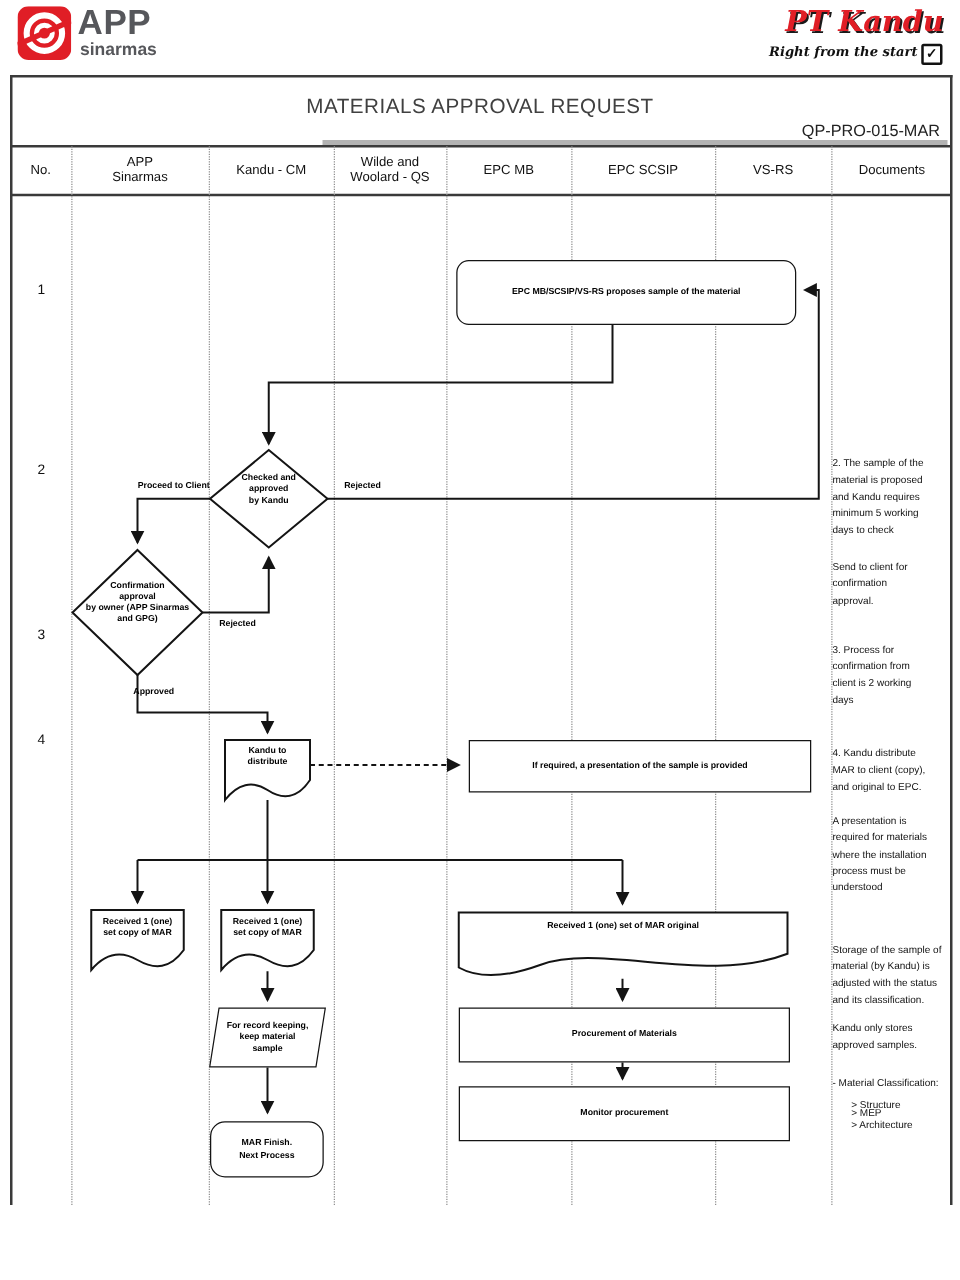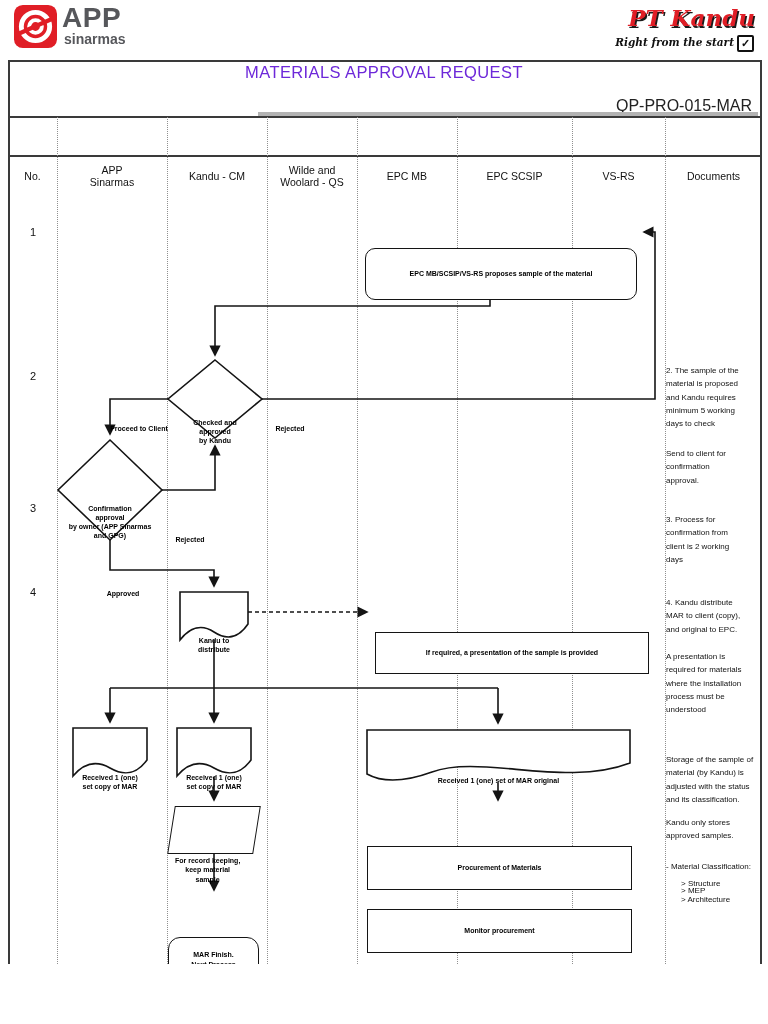--- a/index.html
+++ b/index.html
@@ -1,35 +1,35 @@
 <!DOCTYPE html>
 <html><head>
 <meta charset="utf-8">
 <style>
   html,body{margin:0;padding:0;background:#fff;}
   #page{position:relative;width:768px;height:964px;background:#fff;overflow:hidden;
         font-family:"Liberation Sans",sans-serif;color:#111;}
   .abs{position:absolute;}
   .pre{white-space:pre-line;}
-  .cx{display:flex;align-items:center;justify-content:center;text-align:center;margin-top:40px;}
+  .cx{display:flex;align-items:center;justify-content:center;text-align:center;}
   
   .app-name{font-size:28px;font-weight:700;color:#56575b;letter-spacing:0.5px;}
   .app-sub{font-size:14px;font-weight:600;color:#56575b;}
   .kandu-name{font-family:"DejaVu Serif",serif;font-style:italic;font-weight:700;
               font-size:23px;color:#e01e26;text-shadow:1.5px 1.5px 0 #1a1a1a;}
   .kandu-tag{font-family:"DejaVu Serif",serif;font-style:italic;font-weight:700;
              font-size:10.5px;color:#111;}
   .kandu-check{width:13px;height:13px;border:2px solid #111;font-size:11px;line-height:12px;
                text-align:center;font-weight:700;border-radius:2px;}
   
   .sheet-border{left:8px;top:60px;width:750px;height:956px;border:2px solid #3a3a3a;
                 border-bottom:3px solid #6f6f6f;}
-  .title{left:8px;top:63px;width:752px;text-align:center;font-size:16.5px;
-         letter-spacing:0.4px;color:#6d28d9;}
-  .doc-code{right:16px;top:97px;font-size:16px;color:#222;}
+  .title{left:8px;top:76px;width:752px;text-align:center;font-size:16.5px;
+         letter-spacing:0.4px;color:#404040;}
+  .doc-code{right:16px;top:97px;font-size:13px;color:#222;}
   .grayband{left:258px;top:112px;width:500px;height:4px;background:#b3b3b3;}
   .hline{left:8px;width:752px;height:2px;background:#3a3a3a;}
   .colhead{top:118px;height:36px;font-size:10.5px;font-weight:500;color:#111;}
   .dot{top:117px;height:899px;width:0;border-left:1px dotted #8f8f8f;}
   .rownum{width:26px;text-align:center;font-size:11px;color:#111;}
   
   svg.flow{left:0;top:0;pointer-events:none;}
   .fsmall{font-size:7px;font-weight:600;line-height:1.3;color:#000;}
   .box{border:1.8px solid #141414;background:#fff;}
   .round{border-radius:10px;}

